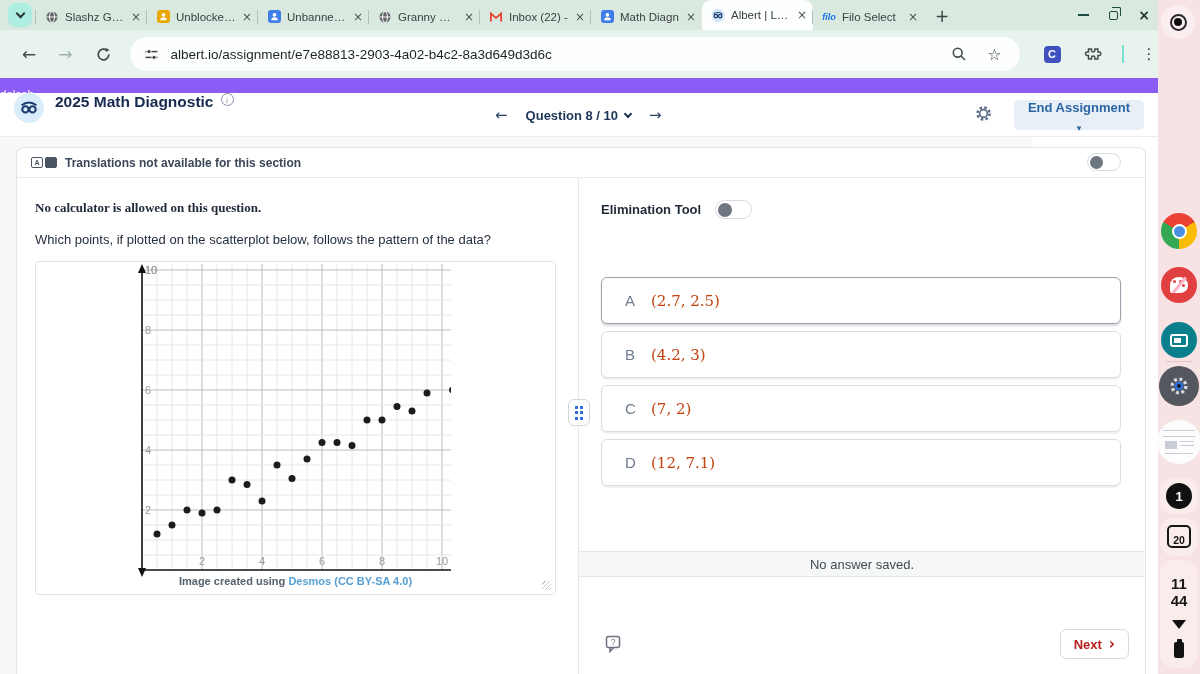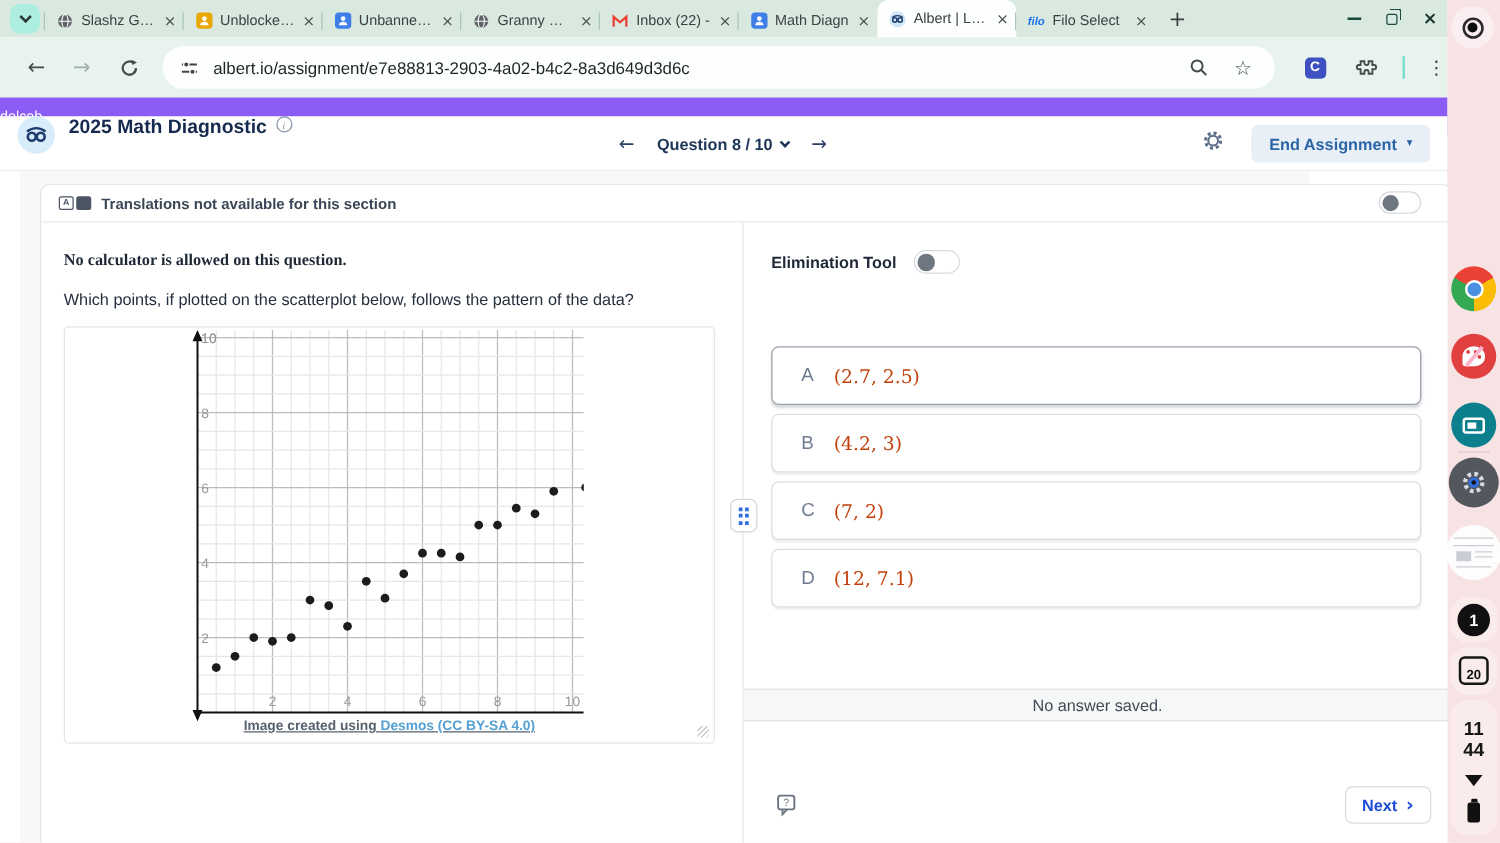--- a/index.html
+++ b/index.html
@@ -63,25 +63,25 @@
   .apptitle { font-size:15.5px; font-weight:700; color:#152a4e; margin-left:11px; }
   .infoi { width:13px; height:13px; border:1.3px solid #8794a8; border-radius:50%; color:#8794a8;
     font-size:8.5px; display:flex; align-items:center; justify-content:center; margin-left:7px;
     font-family:"Liberation Serif", serif; font-style:italic; }
   .qnav { position:absolute; left:495px; top:0; height:44px; display:flex; align-items:center; gap:18px; }
   .qarrow { font-size:15px; color:#2c4163; }
   .qlabel { font-size:13px; font-weight:600; color:#1d3557; display:flex; align-items:center; gap:7px; }
   .qlabel .chev { border-color:#1d3557; width:6px; height:6px; margin-top:-2px; }
   .hdr-right { position:absolute; right:14px; top:0; height:44px; display:flex; align-items:center; gap:22px; }
   .endbtn { height:30px; padding:0 14px; background:#e9eff7; border-radius:5px; display:flex;
-    align-items:center; gap:8px; color:#2a66a5; font-size:13px; font-weight:600; }
+    align-items:center; gap:8px; color:#2a66a5; font-size:13px; font-weight:600;flex-direction:column; }
   .caret { font-size:9px; color:#2a66a5; }
 
   
-  .page { position:absolute; left:16px; top:137px; width:1032px; height:537px; background:#f7f8f9; }
+  .page { position:absolute; left:0; top:137px; width:1032px; height:537px; background:#f7f8f9; }
   .panel { position:absolute; left:16px; top:10px; width:1130px; height:527px; background:#fff;
     border:1px solid #e2e5e9; border-bottom:none; border-radius:8px 8px 0 0; }
   .transrow { height:30px; border-bottom:1px solid #e8eaec; display:flex; align-items:center; position:relative; }
   .transicon { margin-left:14px; display:flex; gap:2px; }
   .tbox { width:12px; height:11px; border:1.4px solid #4b5563; border-radius:2px; font-size:7px; font-weight:bold;
     color:#4b5563; display:flex; align-items:center; justify-content:center; }
   .tbox.fill { background:#4b5563; }
   .translabel { font-size:12px; font-weight:600; color:#3b4758; margin-left:8px; }
   .switch { width:34px; height:18px; border:1px solid #d7dbe0; border-radius:10px; background:#fff; position:relative; }
   .switch .knob { position:absolute; left:2px; top:1.5px; width:13px; height:13px; border-radius:50%; background:#6e7680; }
@@ -92,21 +92,21 @@
   .vdivider { width:1px; background:#e5e7ea; }
   .rightcol { flex:1; display:flex; flex-direction:column; padding:22px 24px 0 22px;gap:43px; }
 
   .boldline { font-size:13px; font-weight:700; color:#1f2937;font-family:Liberation Serif, serif; }
   .promptline { font-size:13px; color:#24303e; margin-top:16px; }
 
   .graphbox { margin-top:14px; width:521px; height:334px; border:1px solid #e2e5e8; border-radius:4px;
     position:relative; background:#fff; }
   .graphbox svg { position:absolute; left:98px; top:2px; }
   .attrib { position:absolute; left:0; bottom:7px; width:100%; text-align:center; font-size:11px;
-    font-weight:600; color:#56616e;text-decoration:underline; }
+    font-weight:600; color:#56616e; }
   .attrib a { color:#55a0d3; text-decoration:none; }
   .resize { position:absolute; right:4px; bottom:4px; width:9px; height:9px;
     background:repeating-linear-gradient(135deg, transparent 0 2px, #b9bec4 2px 3px); opacity:.8; }
   .selectall { margin-top:22px; font-size:13px; color:#24303e; }
 
   .elimrow { display:flex; align-items:center; gap:14px; }
   .elimlabel { font-size:13px; font-weight:700; color:#1f2937; }
   .elim-switch { width:37px; height:19px; }
   .elim-switch .knob { width:14px; height:14px; top:1.5px; background:#6e7680; }
   .anshead { font-size:13px; font-weight:700; color:#1f2937; margin-top:14px; }
@@ -117,21 +117,21 @@
   .optletter { font-size:15px; color:#6e7b91; margin-left:23px; width:26px; }
   .optvalue { font-family:"DejaVu Serif", serif; font-size:15px; color:#c2410c; }
 
   .statusbar { margin:auto -24px 0 -22px; height:26px; background:#f6f7f7; border-top:1px solid #e3e5e7;
     border-bottom:1px solid #e3e5e7; display:flex; align-items:center; justify-content:center;
     font-size:13px; color:#3f4a56; }
   .rfooter { height:54px; margin:0 -24px 0 -22px; position:relative; }
   .fbicon { position:absolute; left:26px; top:15px; }
   .nextbtn { position:absolute; right:16px; top:9px; height:30px; padding:0 13px; border:1px solid #d6dae0;
     border-radius:6px; background:#fff; display:flex; align-items:center; gap:7px;
-    font-size:13px; font-weight:600; color:#1d4ed8; }
+    font-size:13px; font-weight:600; color:#b91c1c; }
   .nextbtn .glyph { font-size:15px; }
 
   .draghandle { position:absolute; left:551px; top:221px; width:22px; height:27px; background:#fff;
     border:1px solid #d3d7db; border-radius:6px; display:flex; align-items:center; justify-content:center; }
   .dotgrid { display:grid; grid-template-columns:repeat(2, 3px); grid-gap:2.5px; }
   .dotgrid i { width:3px; height:3px; background:#2f6fe0; }
 
   
   .sysstrip { position:absolute; left:1158px; top:0; width:42px; height:674px; background:#f8e3e4; }
   .record { position:absolute; left:3px; top:5px; width:34px; height:34px; border-radius:50%; background:#fbeef0;

